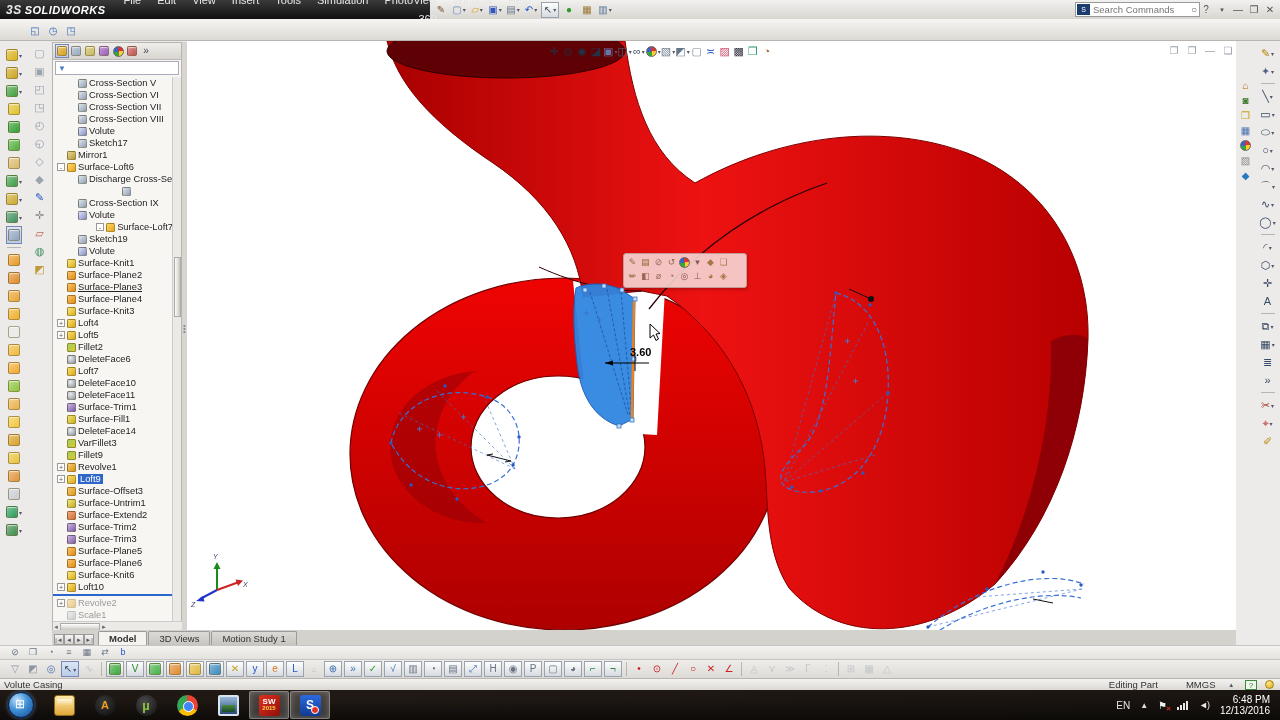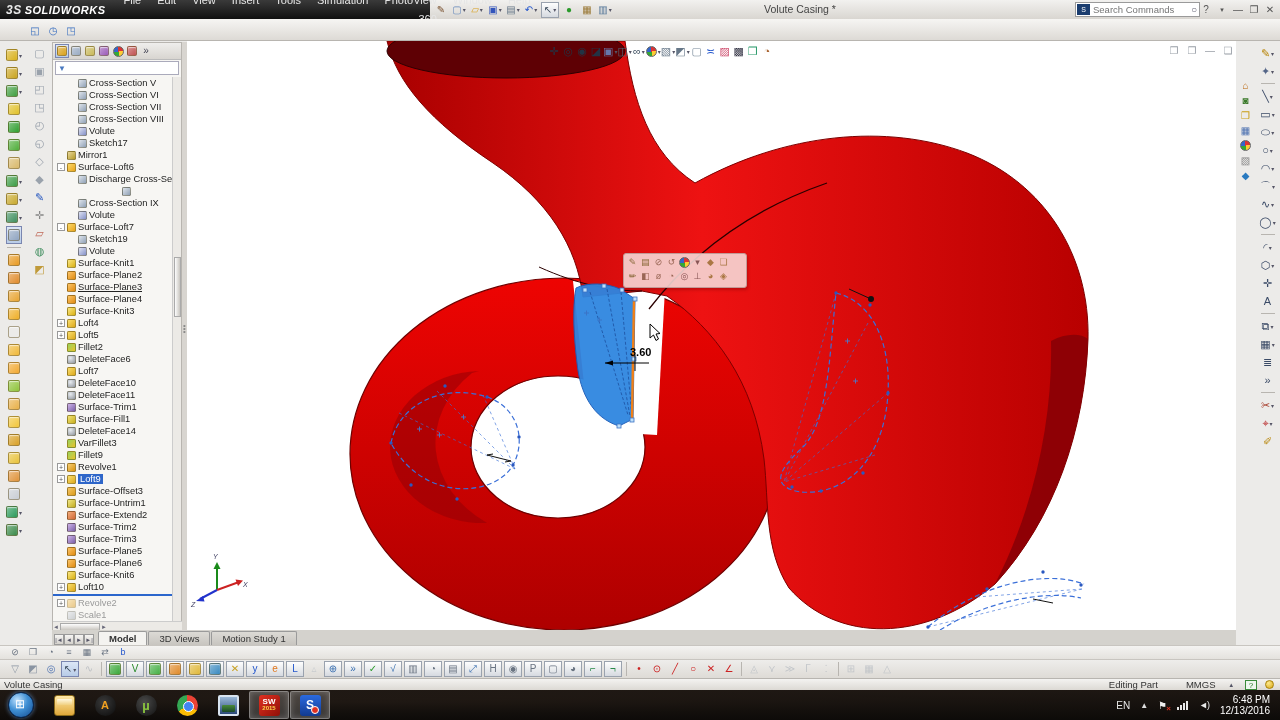--- a/index.html
+++ b/index.html
@@ -209,21 +209,20 @@
           <em style="color: rgb(42, 154, 42);">●</em>
         </span>
         <span class="ic">
           <em style="color: rgb(153, 119, 51);">▦</em>
         </span>
         <span class="ic">
           <em style="color: rgb(85, 119, 153);">▥</em>
           <b class="dd">▾</b>
         </span>
       </div>
-    <div class="doc-title">Volute Casing *</div>
     <div class="search">
       <span class="sw-badge">S</span>
       <input placeholder="Search Commands" style="">
       <span class="mag">○</span>
     </div>
     <div class="win-btns">
       <span>?</span>
       <span style="font-size:7px;">▾</span>
       <span>—</span>
       <span>❐</span>
@@ -456,21 +455,21 @@
         <div class="trow" style="padding-left: 15px;">
           <span class="texp none"></span>
           <span class="tic t-sk"></span>
           <span class="tlab">Cross-Section IX</span>
         </div>
         <div class="trow" style="padding-left: 15px;">
           <span class="texp none"></span>
           <span class="tic t-v3d"></span>
           <span class="tlab">Volute</span>
         </div>
-        <div class="trow" style="padding-left: 4px;">
+        <div class="trow" style="padding-left: 4px; justify-content: flex-end;">
           <span class="texp">-</span>
           <span class="tic t-sl"></span>
           <span class="tlab">Surface-Loft7</span>
         </div>
         <div class="trow" style="padding-left: 15px;">
           <span class="texp none"></span>
           <span class="tic t-sk"></span>
           <span class="tlab">Sketch19</span>
         </div>
         <div class="trow" style="padding-left: 15px;">

